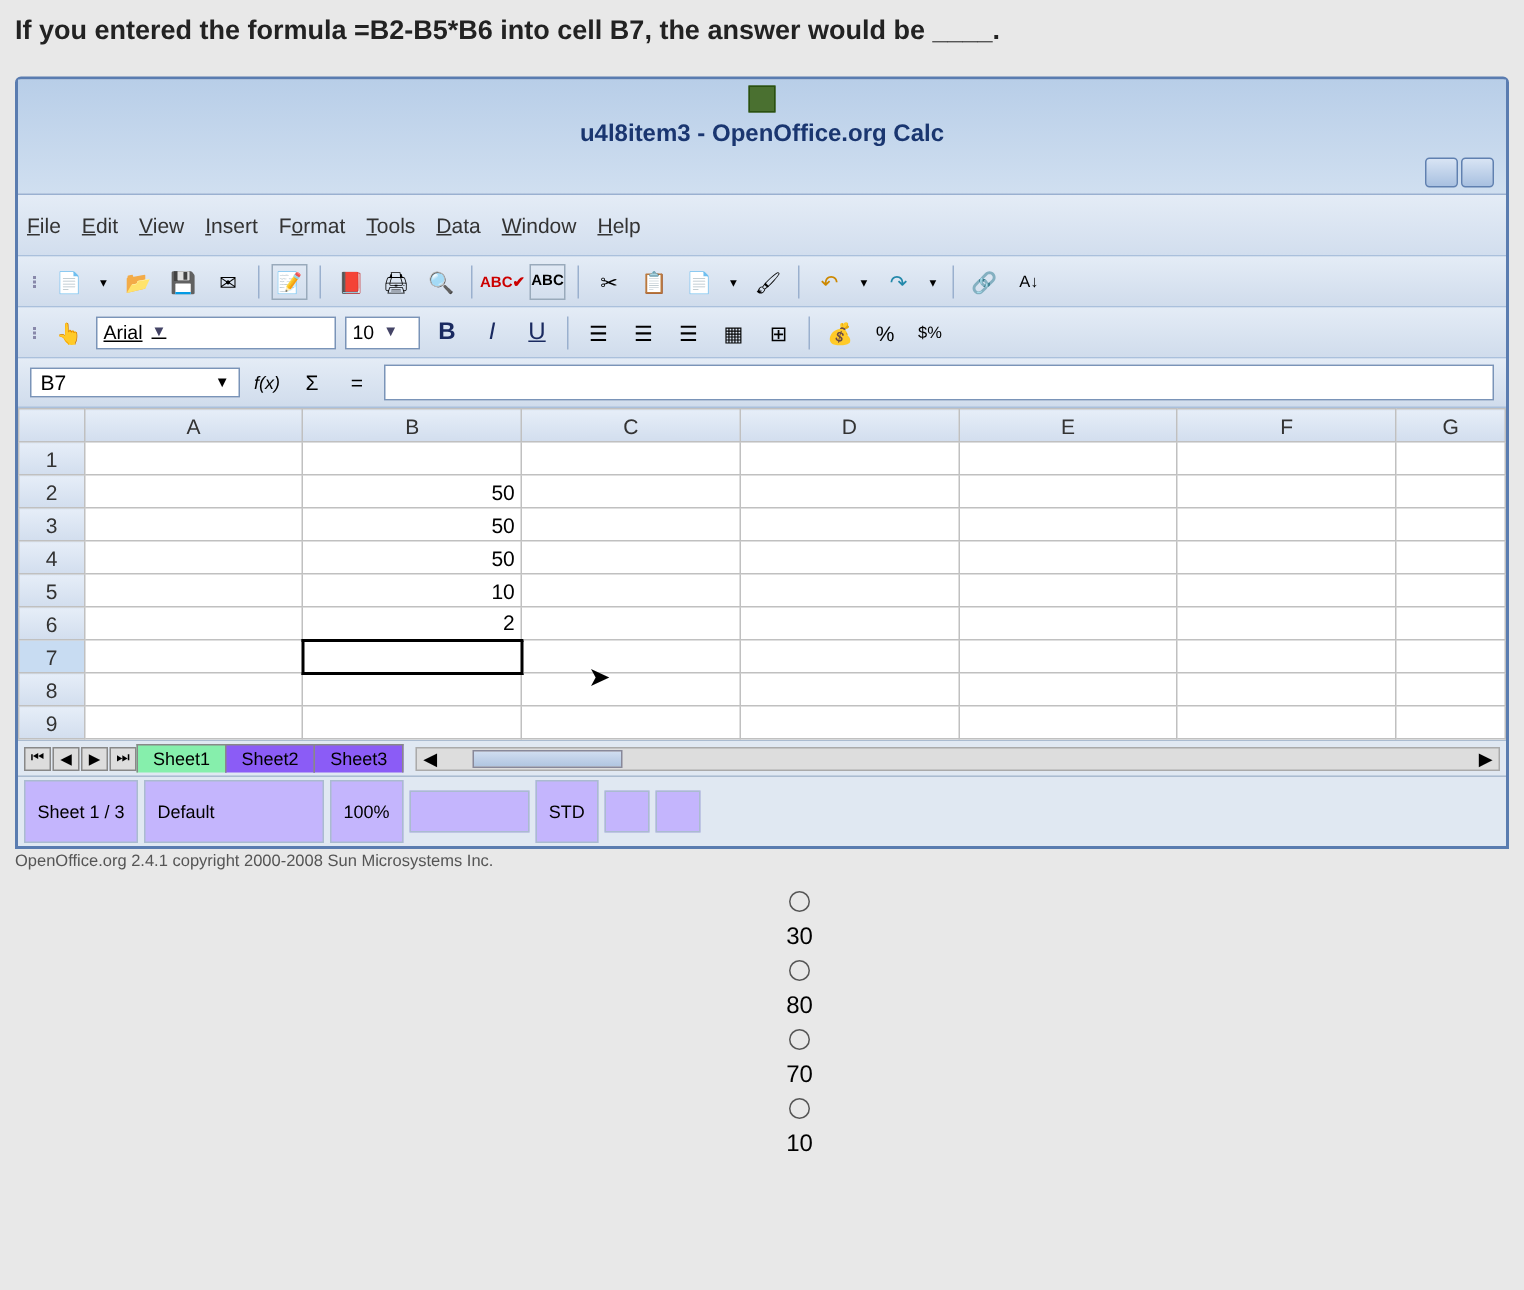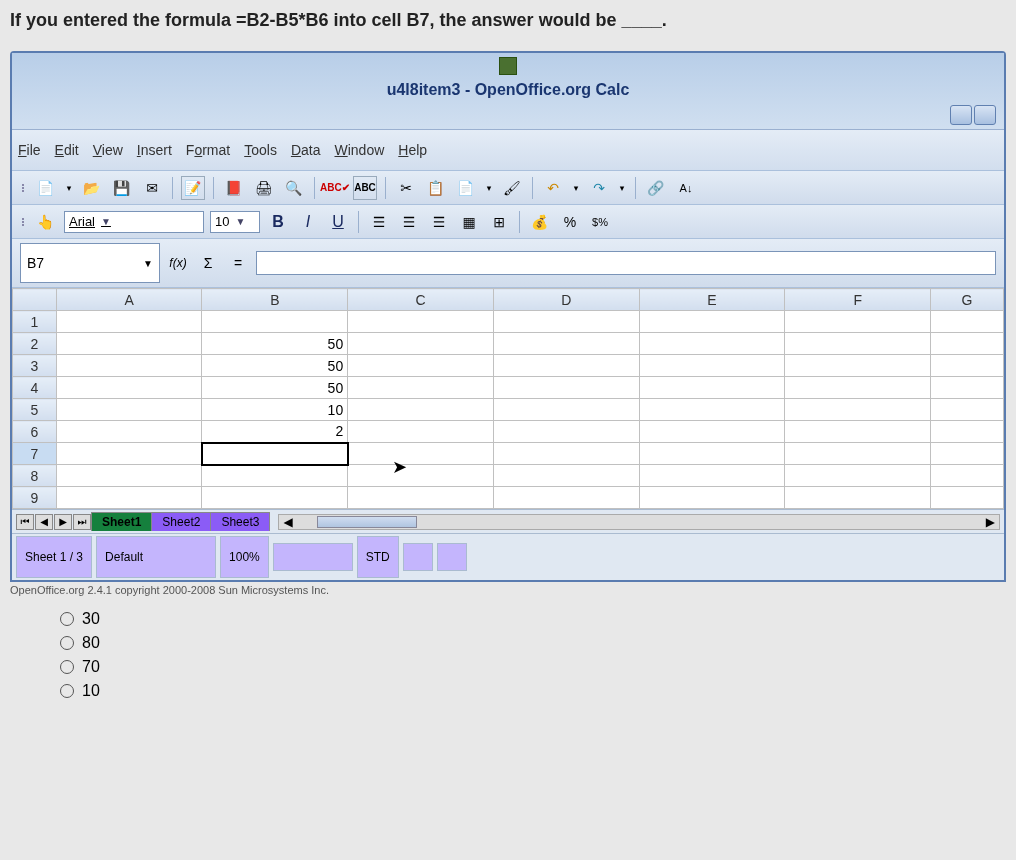--- a/index.html
+++ b/index.html
@@ -52,34 +52,34 @@
       display: flex;
       align-items: center;
       gap: 6px;
       border-bottom: 1px solid #aac0dc;
       min-height: 34px;
     }
     .tbtn { width: 24px; height: 24px; border: 1px solid transparent; display: inline-flex; align-items:center; justify-content:center; font-size: 14px; }
     .sep { width: 1px; height: 22px; background: #9ab0ce; margin: 0 2px; }
     .dropdown { border: 1px solid #7a94b8; background: white; height: 22px; display: flex; align-items: center; padding: 0 4px; font-size: 13px; }
     .dropdown .arrow { margin-left: 6px; font-size: 10px; color: #446; }
-    .font-name { width: 140px; text-decoration: underline; }
+    .font-name { width: 160px; text-decoration: underline; }
     .font-size { width: 50px; }
     .bold { font-weight: bold; color: #1a2a60; font-size:16px; }
     .italic { font-style: italic; color: #1a2a60; font-size:16px;}
     .underline { text-decoration: underline; color: #1a2a60; font-size:16px;}
     .formulabar {
       background: linear-gradient(#e4ecf6, #d0dcec);
       padding: 4px 8px;
       display: flex;
       align-items: center;
       gap: 6px;
       border-bottom: 1px solid #aac0dc;
     }
-    .cellref { width: 140px; border: 1px solid #7a94b8; background: white; height: 40px; padding: 2px 6px; font-size: 14px; display:flex; align-items:center; }
+    .cellref { width: 140px; border: 1px solid #7a94b8; background: white; height: 20px; padding: 2px 6px; font-size: 14px; display:flex; align-items:center; }
     .cellref .arrow { margin-left: auto; font-size:10px; }
     .fx { font-style: italic; font-size: 12px; }
     .formula-input { flex: 1; border: 1px solid #7a94b8; background: white; height: 24px; }
     .sheet-area { background: white; }
     table.sheet { border-collapse: collapse; width: 100%; font-size: 14px; }
     table.sheet th, table.sheet td { border: 1px solid #c0c0c0; height: 22px; padding: 0 4px; text-align: right; }
     table.sheet th { background: linear-gradient(#e6eef8, #d2deee); text-align: center; font-weight: normal; color: #333; }
     table.sheet th.rowhead { width: 36px; text-align: center; background: linear-gradient(#e6eef8,#d2deee); }
     table.sheet th.colhead { width: 120px; }
     table.sheet td { background: white; }
@@ -89,36 +89,36 @@
       background: #e0e8f2;
       display: flex;
       align-items: center;
       font-size: 12px;
       border-top: 1px solid #aabbd0;
       padding: 2px 4px;
       gap: 0;
     }
     .nav-btn { width: 18px; height: 16px; border: 1px solid #888; background: #ddd; margin-right: 1px; font-size:10px; display:flex; align-items:center; justify-content:center; }
     .tab { padding: 2px 10px; border: 1px solid #888; background: #8b5cf6; border-bottom:none; margin-left: -1px; }
-    .tab.active { background: #15803d; font-weight: bold; }
+    .tab.active { background: #86efac; font-weight: normal; }
     .scrollbar-h { flex:1; height:16px; background:#ddd; border:1px solid #aaa; margin-left: 8px; display:flex; align-items:center; }
     .scrollbar-h .thumb { width: 100px; height: 12px; background: linear-gradient(#d0ddf0,#b0c5e0); border:1px solid #889; margin-left: 20px;}
     .statusbar {
       background: #e0e8f2;
       display: flex;
       align-items: center;
       font-size: 12px;
       border-top: 1px solid #aabbd0;
       padding: 2px 4px;
       gap: 4px;
     }
     .status-cell { border: 1px solid #aabbd0; padding: 13px 8px; background: #c4b5fd; }
     .copyright { font-size: 11px; color: #555; margin-top: 2px; }
     .answers { margin-top: 14px; margin-left: 50px; font-size: 16px; }
-    .answers label { display: flex; align-items: center; gap: 8px; margin-bottom: 6px; }
+    .answers label { display: flex; align-items: center; gap: 8px; margin-bottom: 6px; flex-direction: column; }
     .radio { width: 14px; height: 14px; border: 1.5px solid #555; border-radius: 50%; display:inline-block; }
     .cursor { position: absolute; font-size: 18px; pointer-events:none; }
     .grip { width: 8px; display: flex; flex-direction: column; gap:1px; padding:2px 2px;}
     .grip span{ width:2px;height:2px;background:#88a;}
   </style>
 </head>
 <body>
 
 <div class="question">If you entered the formula =B2-B5*B6 into cell B7, the answer would be ____.</div>
 

